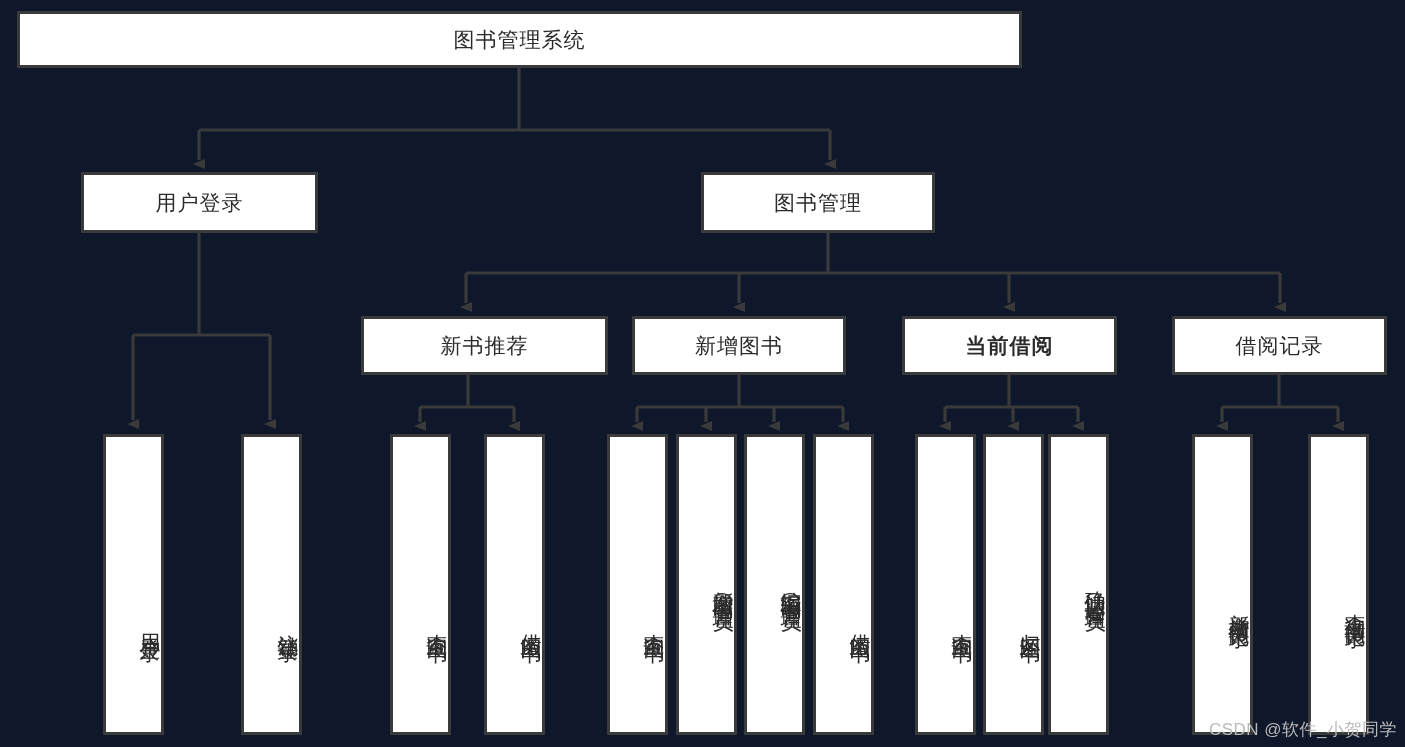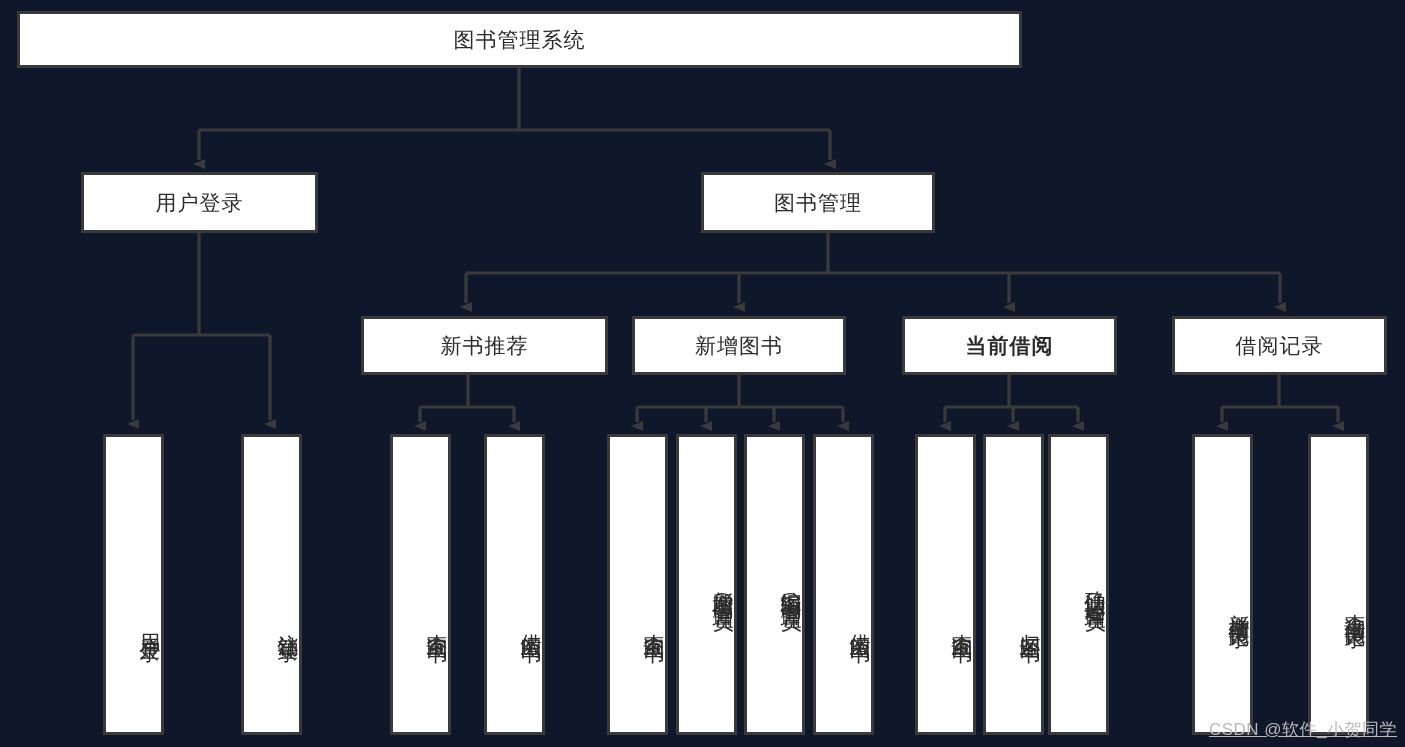--- a/index.html
+++ b/index.html
@@ -44,21 +44,20 @@
 
   #watermark{
     position:absolute;
     right:8px;
     bottom:6px;
     font-size:17px;
     color:#b9b9b9;
     letter-spacing:0.5px;
     white-space:nowrap;
     pointer-events:none;
-    text-decoration:underline;
   }
 </style>
 </head>
 <body>
 
 <div id="diagram-root">
 
   <svg id="edges" viewBox="0 0 1405 747" xmlns="http://www.w3.org/2000/svg">
     <defs>
       <marker id="arrow" markerWidth="10" markerHeight="12" refX="1" refY="6" orient="auto" markerUnits="userSpaceOnUse">

